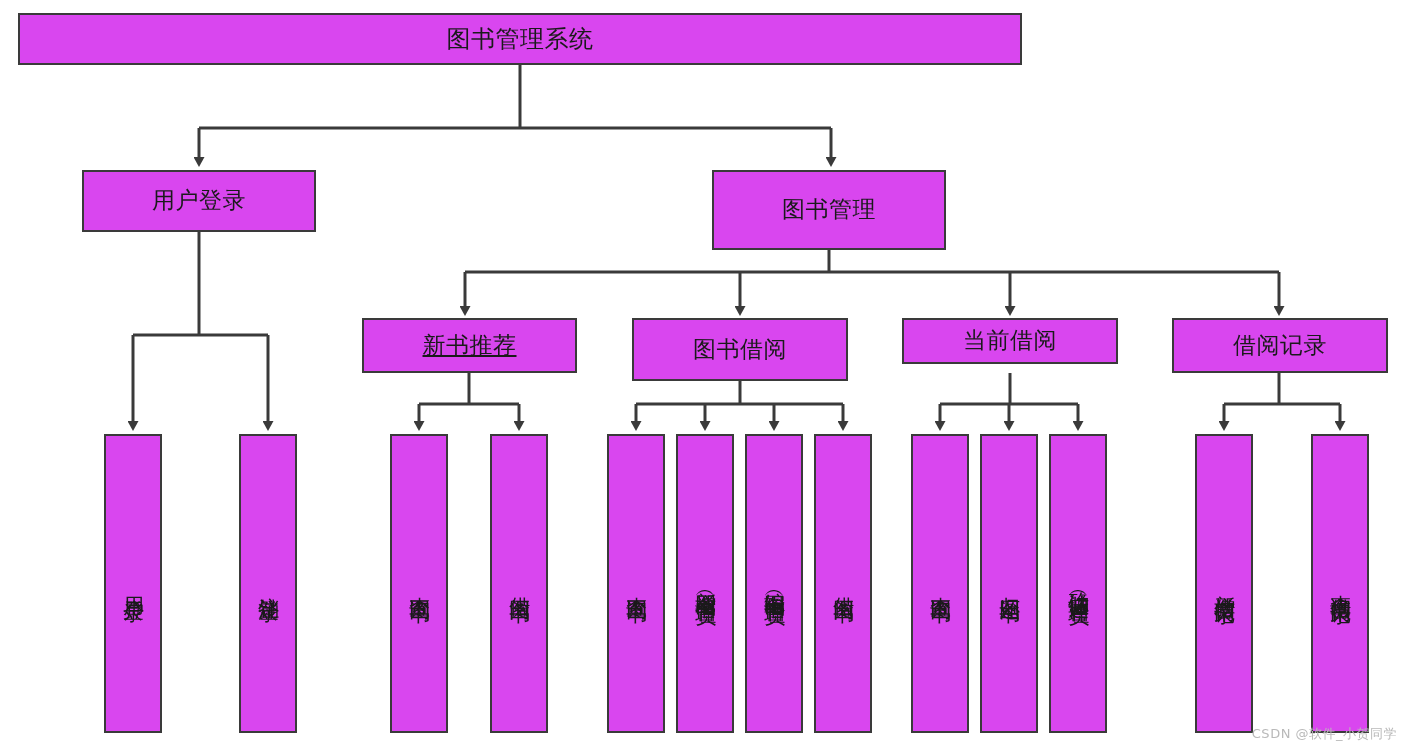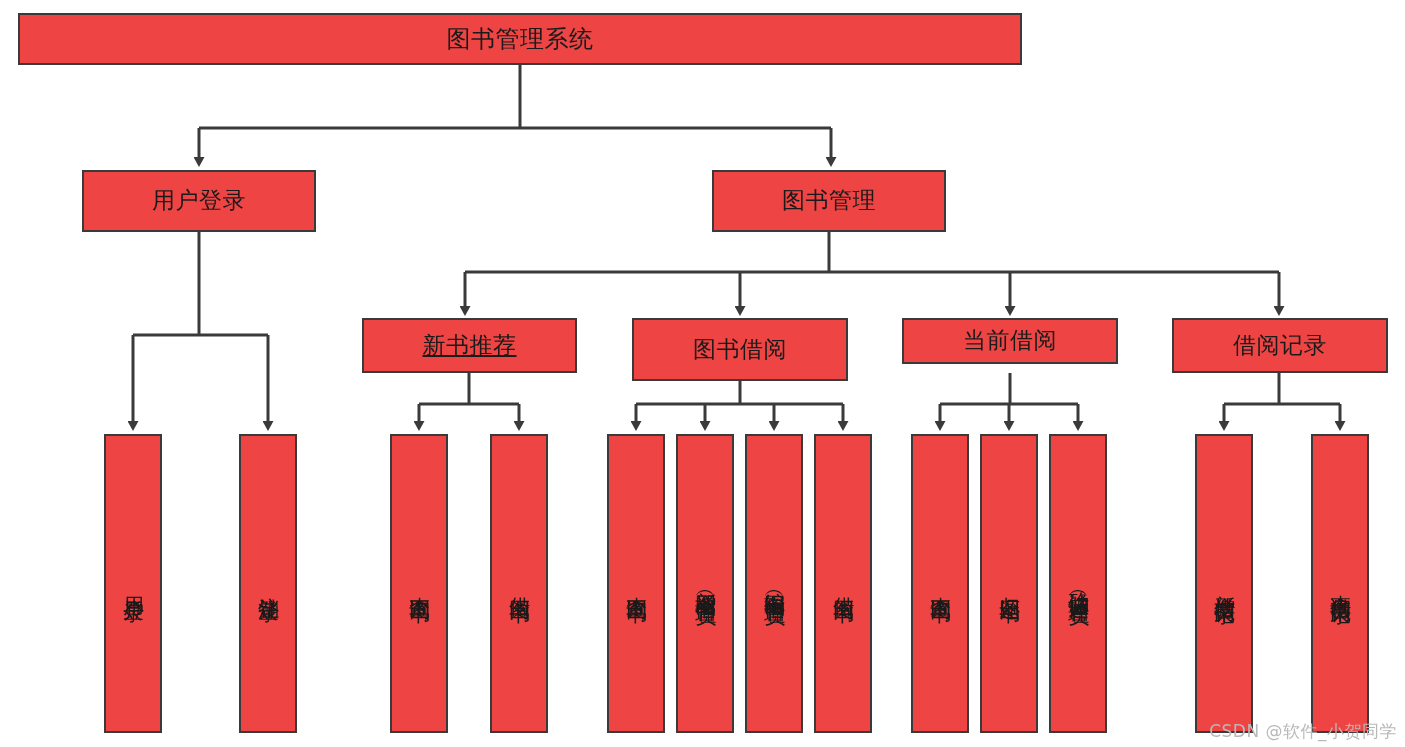--- a/index.html
+++ b/index.html
@@ -17,21 +17,21 @@
   svg#wires{
     position:absolute;
     left:0; top:0;
     width:1405px; height:747px;
     pointer-events:none;
   }
   .node{
     position:absolute;
     box-sizing:border-box;
     border:2.5px solid #3a3a3a;
-    background:#ef4444;
+    background:#d946ef;
     display:flex;
     align-items:center;
     justify-content:center;
     color:#1a1a1a;
   }
   .node.h{
     font-size:23px;
     line-height:1.1;
     letter-spacing:0.5px;
   }
@@ -50,21 +50,21 @@
   }
   .node.v .vtext{
     writing-mode:vertical-rl;
     text-orientation:upright;
     white-space:nowrap;
   }
   #watermark{
     position:absolute;
     right:8px;
     bottom:4px;
-    font-size:17px;
+    font-size:13px;
     color:#b9b9b9;
     letter-spacing:0.5px;
     white-space:nowrap;
     user-select:none;
   }
 </style>
 </head>
 <body>
 
 <div id="canvas">
@@ -119,21 +119,21 @@
     </g>
   </svg>
 
   <div class="node h root" style="left:18px; top:13px; width:1004px; height:52px;">
     <span>图书管理系统</span>
   </div>
 
   <div class="node h" style="left:82px; top:170px; width:234px; height:62px;">
     <span>用户登录</span>
   </div>
-  <div class="node h" style="left:712px; top:170px; width:234px; height:62px;">
+  <div class="node h" style="left:712px; top:170px; width:234px; height:80px;">
     <span>图书管理</span>
   </div>
 
   <div class="node h" style="left:362px; top:318px; width:215px; height:55px;text-decoration:underline;">
     <span>新书推荐</span>
   </div>
   <div class="node h" style="left:632px; top:318px; width:216px; height:63px;">
     <span>图书借阅</span>
   </div>
   <div class="node h" style="left:902px; top:318px; width:216px; height:46px;">

